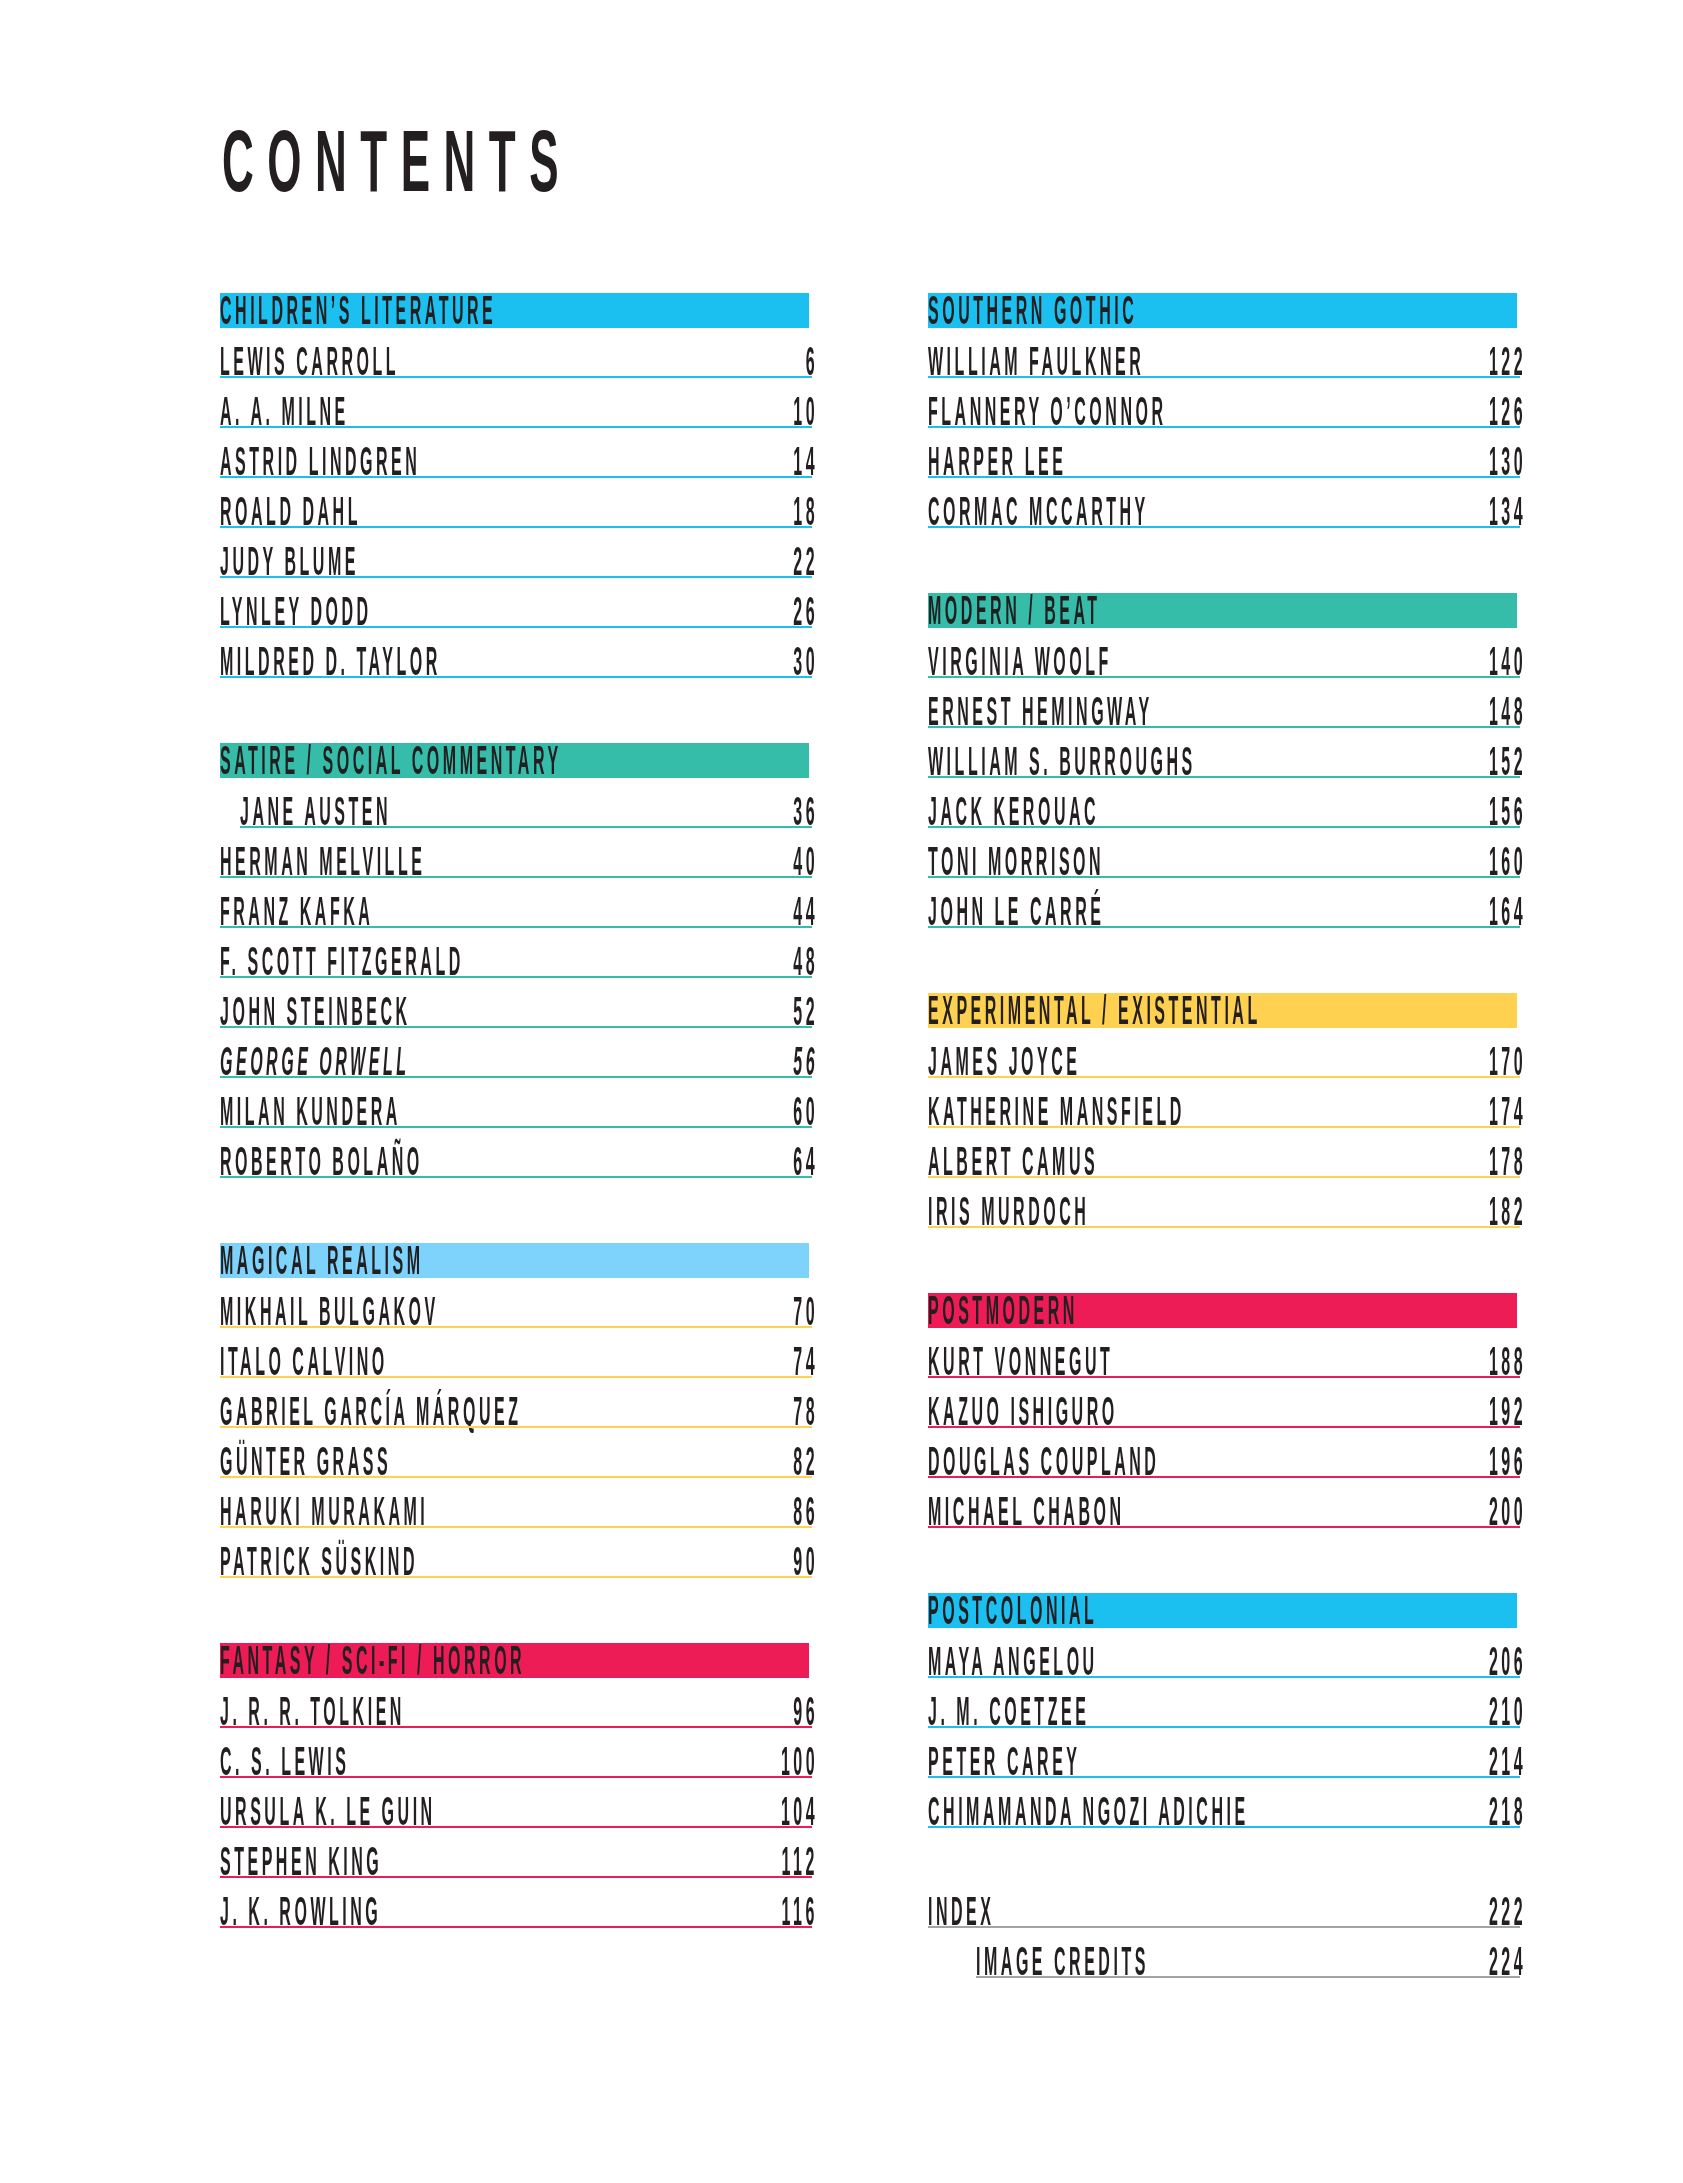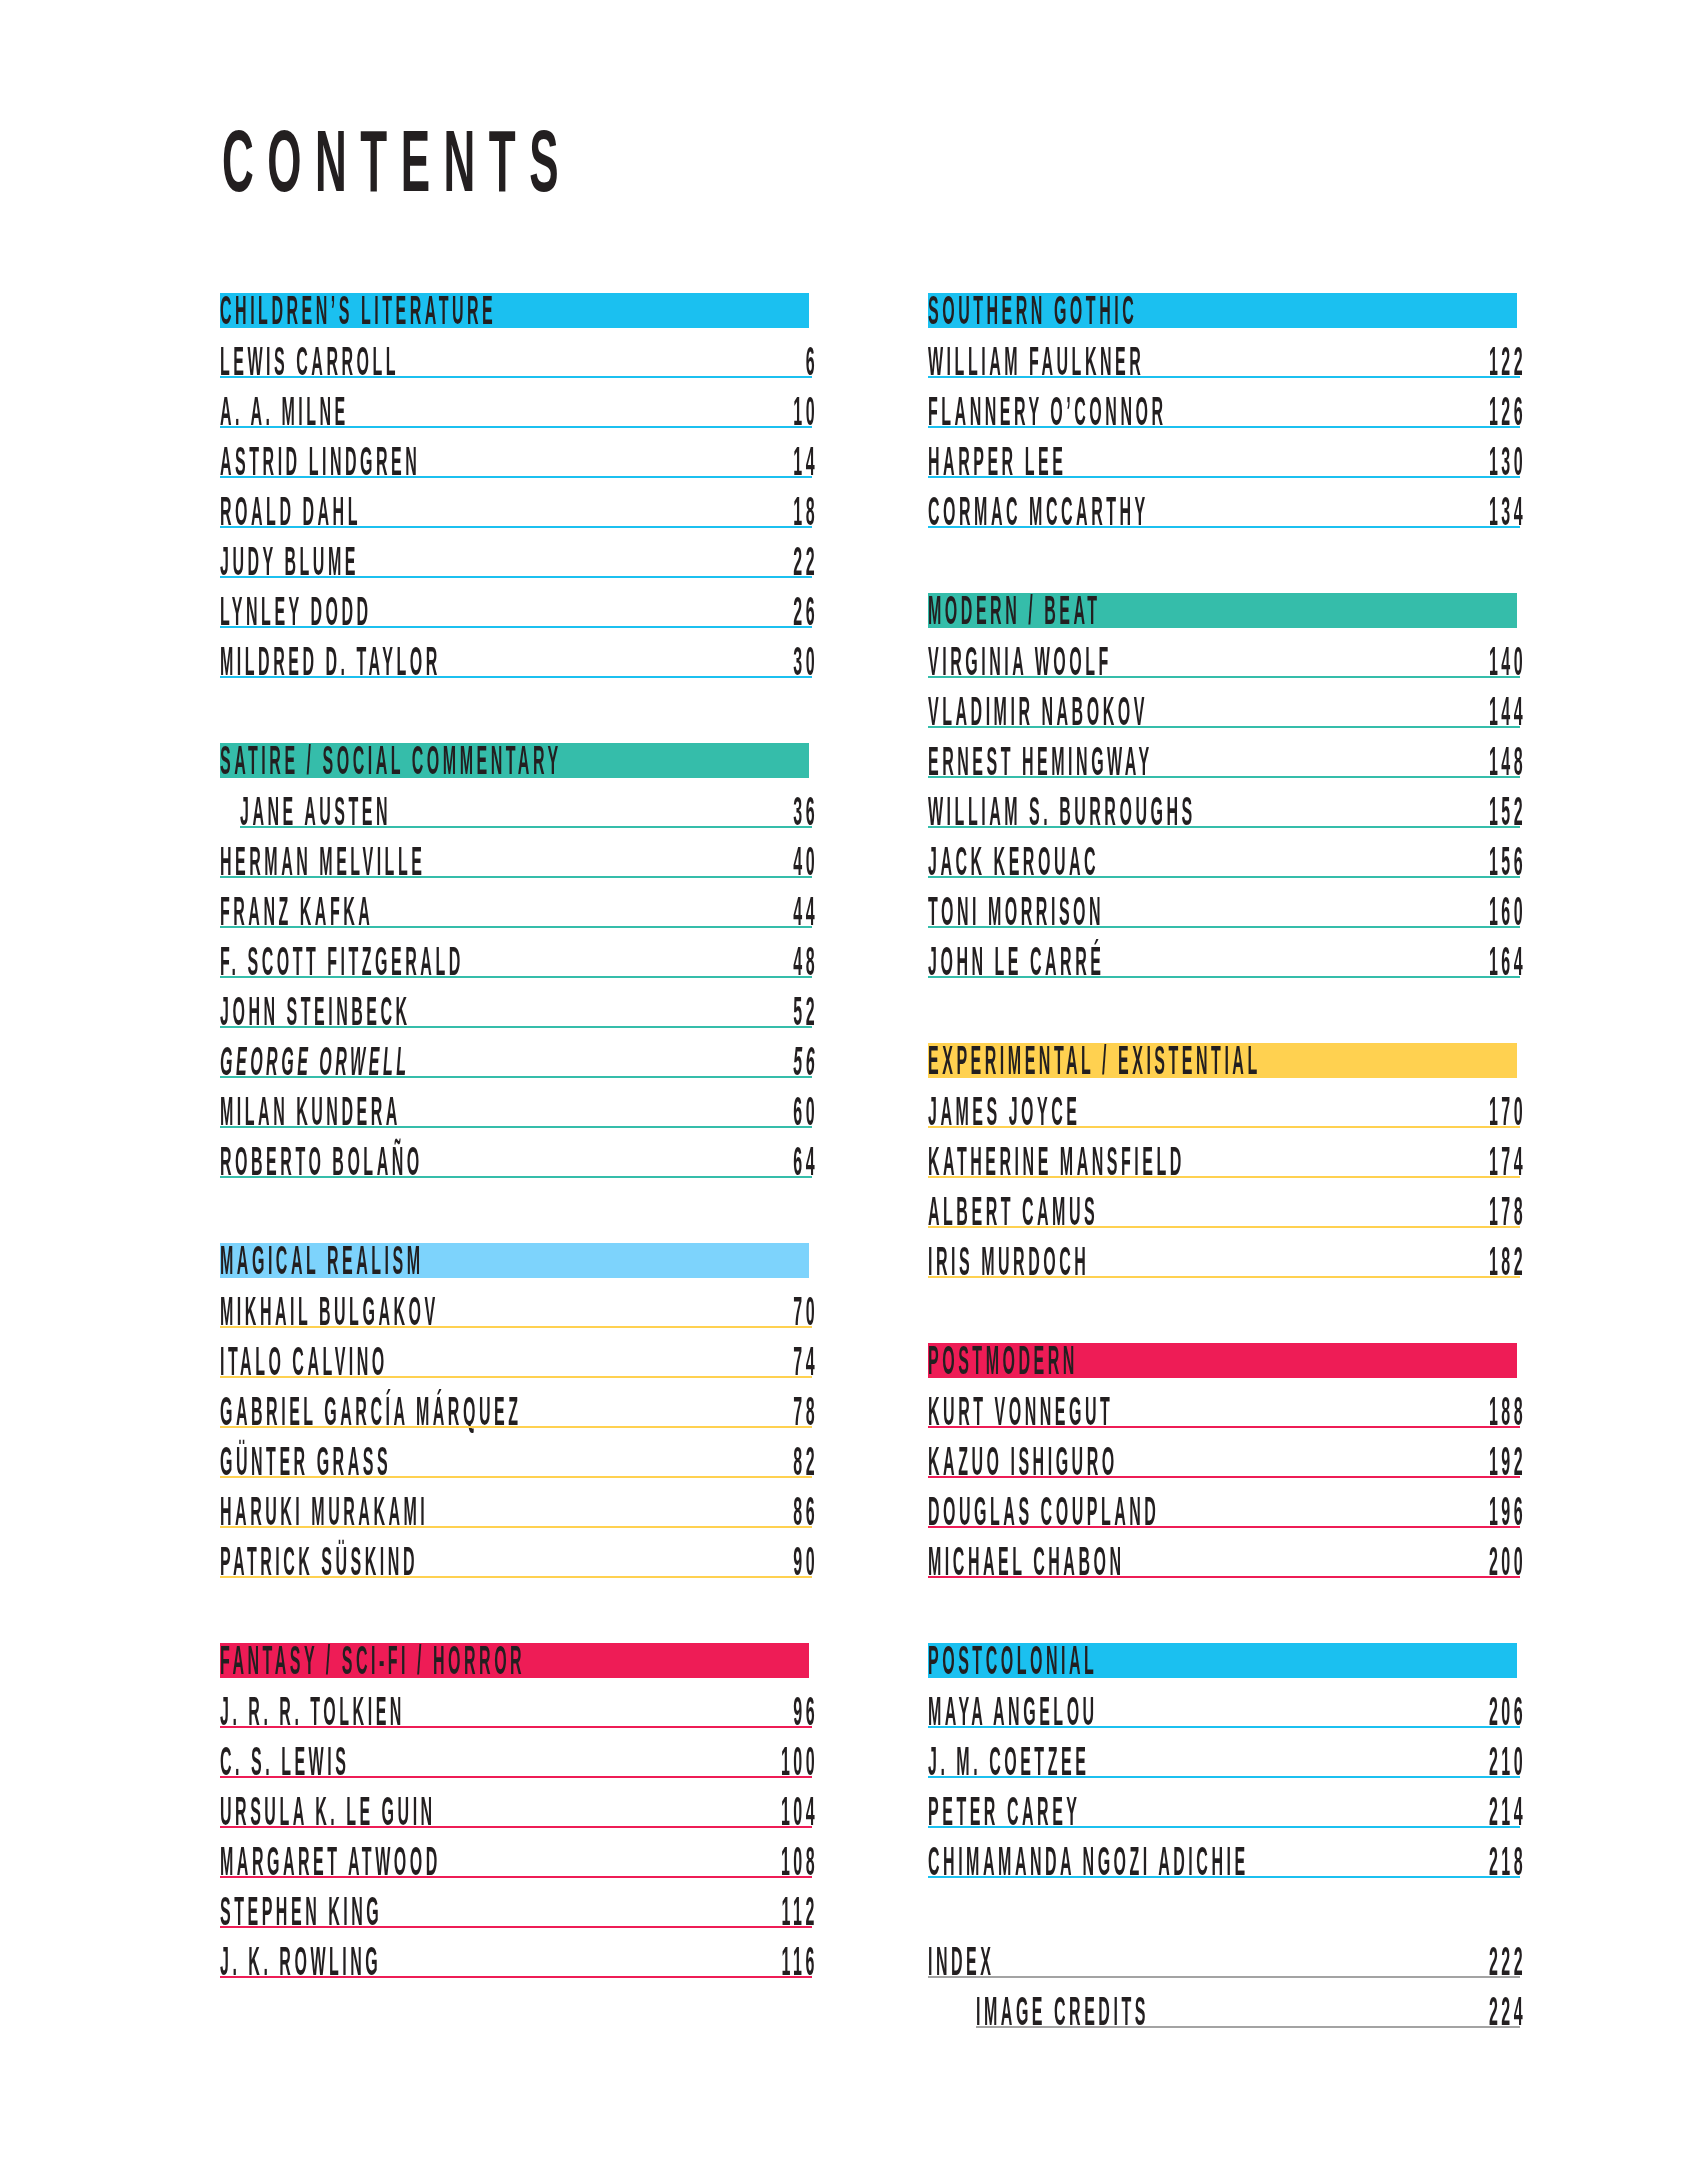--- a/index.html
+++ b/index.html
@@ -217,27 +217,20 @@
     </div>
     <div class="slot">
       <div class="row" style="top: -50px;">
         <span class="name">URSULA K. LE GUIN</span>
         <span class="page">104</span>
         <div class="rule" style="background: rgb(238, 28, 86);"></div>
       </div>
     </div>
     <div class="slot">
       <div class="row" style="top: -50px;">
-        <span class="name">MARGARET ATWOOD</span>
-        <span class="page">108</span>
-        <div class="rule" style="background: rgb(238, 28, 86);"></div>
-      </div>
-    </div>
-    <div class="slot">
-      <div class="row" style="top: -50px;">
         <span class="name">STEPHEN KING</span>
         <span class="page">112</span>
         <div class="rule" style="background: rgb(238, 28, 86);"></div>
       </div>
     </div>
     <div class="slot">
       <div class="row" style="top: -50px;">
         <span class="name">J. K. ROWLING</span>
         <span class="page">116</span>
         <div class="rule" style="background: rgb(238, 28, 86);"></div>
@@ -281,27 +274,20 @@
     <div class="slot"></div>
     <div class="slot">
       <div class="hdr" style="background: rgb(53, 189, 170);">
         <span class="t">MODERN / BEAT</span>
       </div>
     </div>
     <div class="slot">
       <div class="row" style="top: -50px;">
         <span class="name">VIRGINIA WOOLF</span>
         <span class="page">140</span>
-        <div class="rule" style="background: rgb(53, 189, 170);"></div>
-      </div>
-    </div>
-    <div class="slot">
-      <div class="row" style="top: -50px;">
-        <span class="name">VLADIMIR NABOKOV</span>
-        <span class="page">144</span>
         <div class="rule" style="background: rgb(53, 189, 170);"></div>
       </div>
     </div>
     <div class="slot">
       <div class="row" style="top: -50px;">
         <span class="name">ERNEST HEMINGWAY</span>
         <span class="page">148</span>
         <div class="rule" style="background: rgb(53, 189, 170);"></div>
       </div>
     </div>

